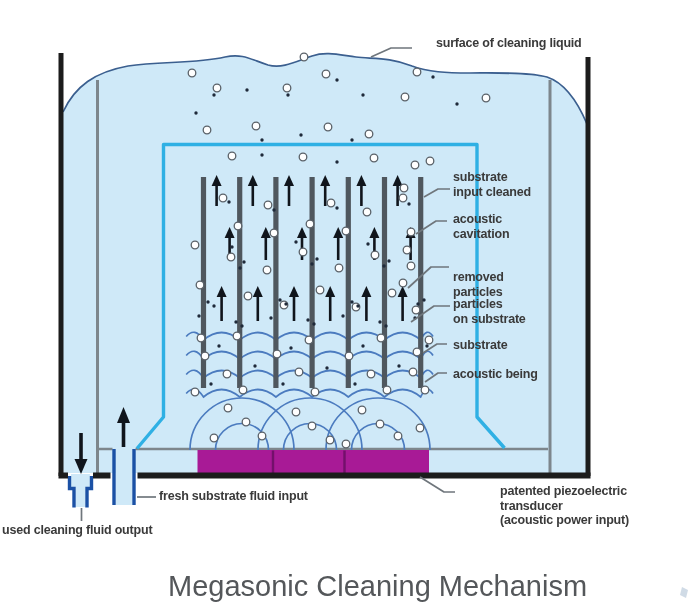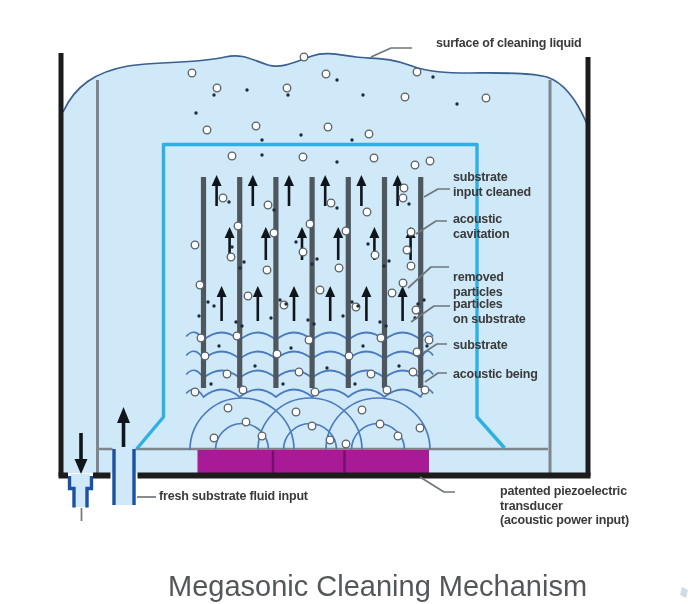--- a/index.html
+++ b/index.html
@@ -328,15 +328,16 @@
 cavitation</div>
   <div class="lbl" style="left:453px;top:270px;">removed
 particles</div>
   <div class="lbl" style="left:453px;top:297px;">particles
 on substrate</div>
   <div class="lbl" style="left:453px;top:338px;">substrate</div>
   <div class="lbl" style="left:453px;top:367px;">acoustic being</div>
   <div class="lbl" style="left:458px;top:484px;margin-left:42px;">patented piezoelectric transducer
 (acoustic power input)</div>
   <div class="lbl" style="left:159px;top:489px;">fresh substrate fluid input</div>
+  <div class="lbl" style="left:2px;top:523px;">used cleaning fluid output</div>
 
   <div id="title">Megasonic Cleaning Mechanism</div>
 </div>
 
 </body></html>

